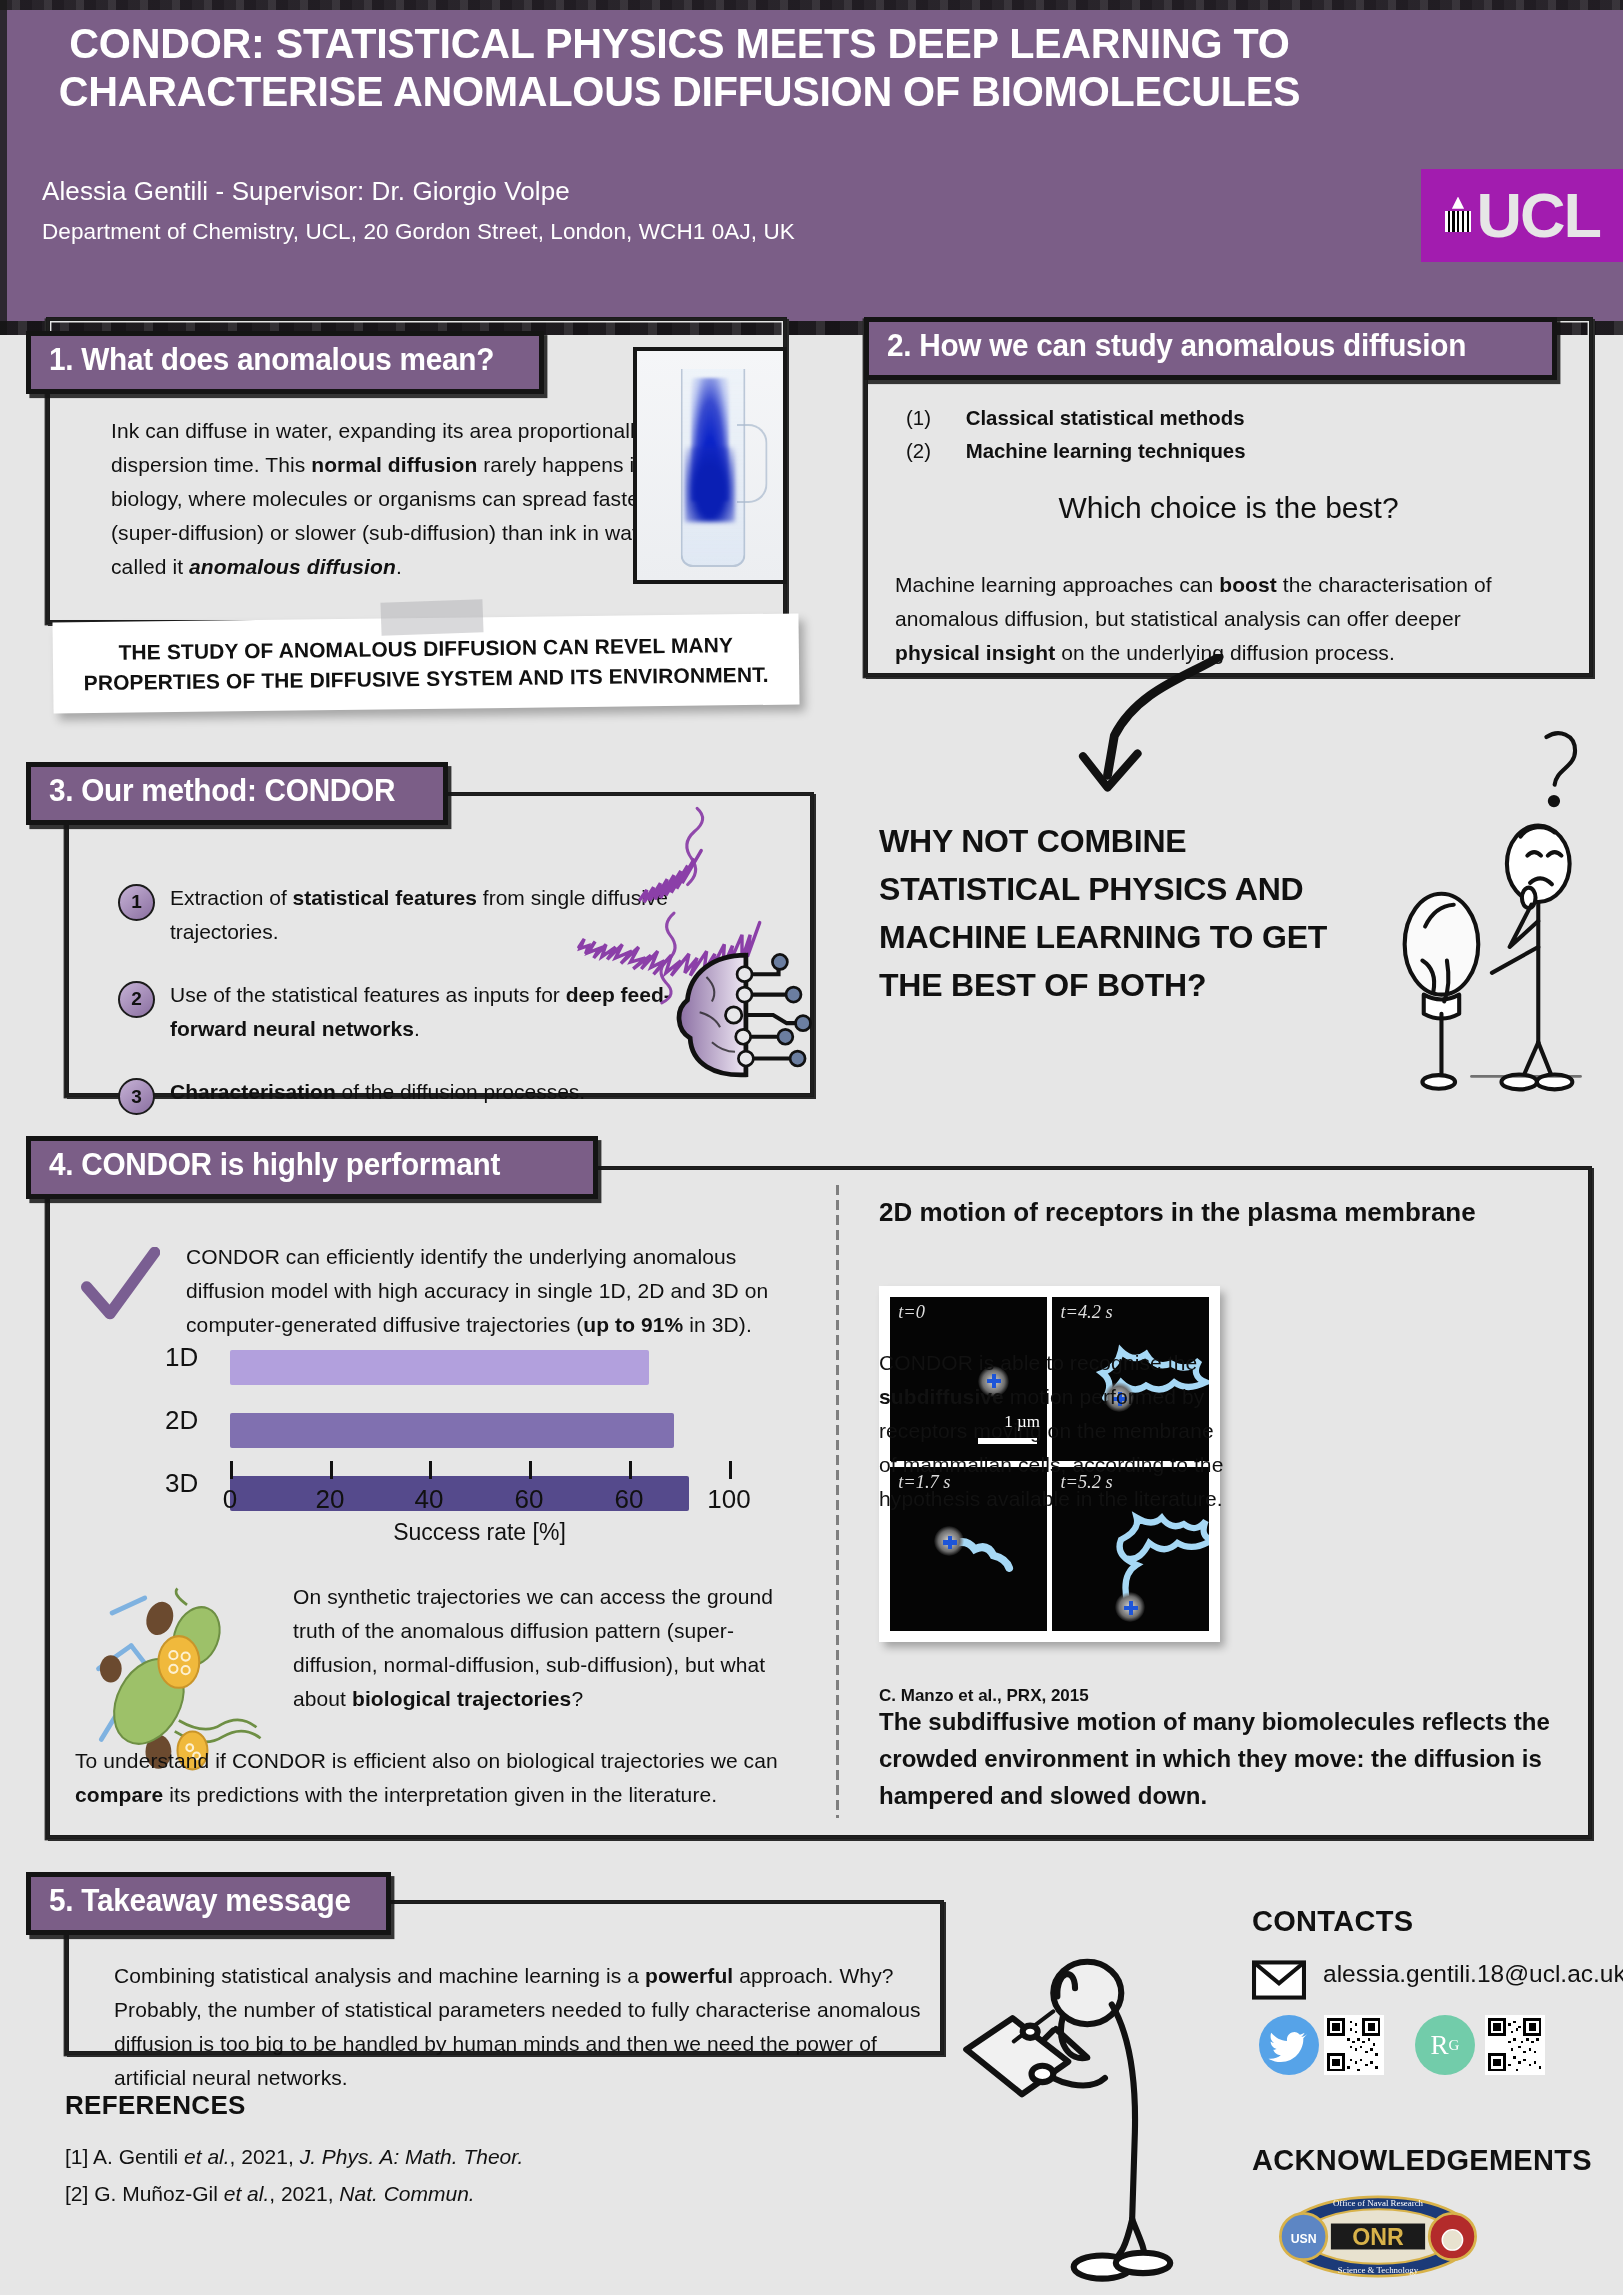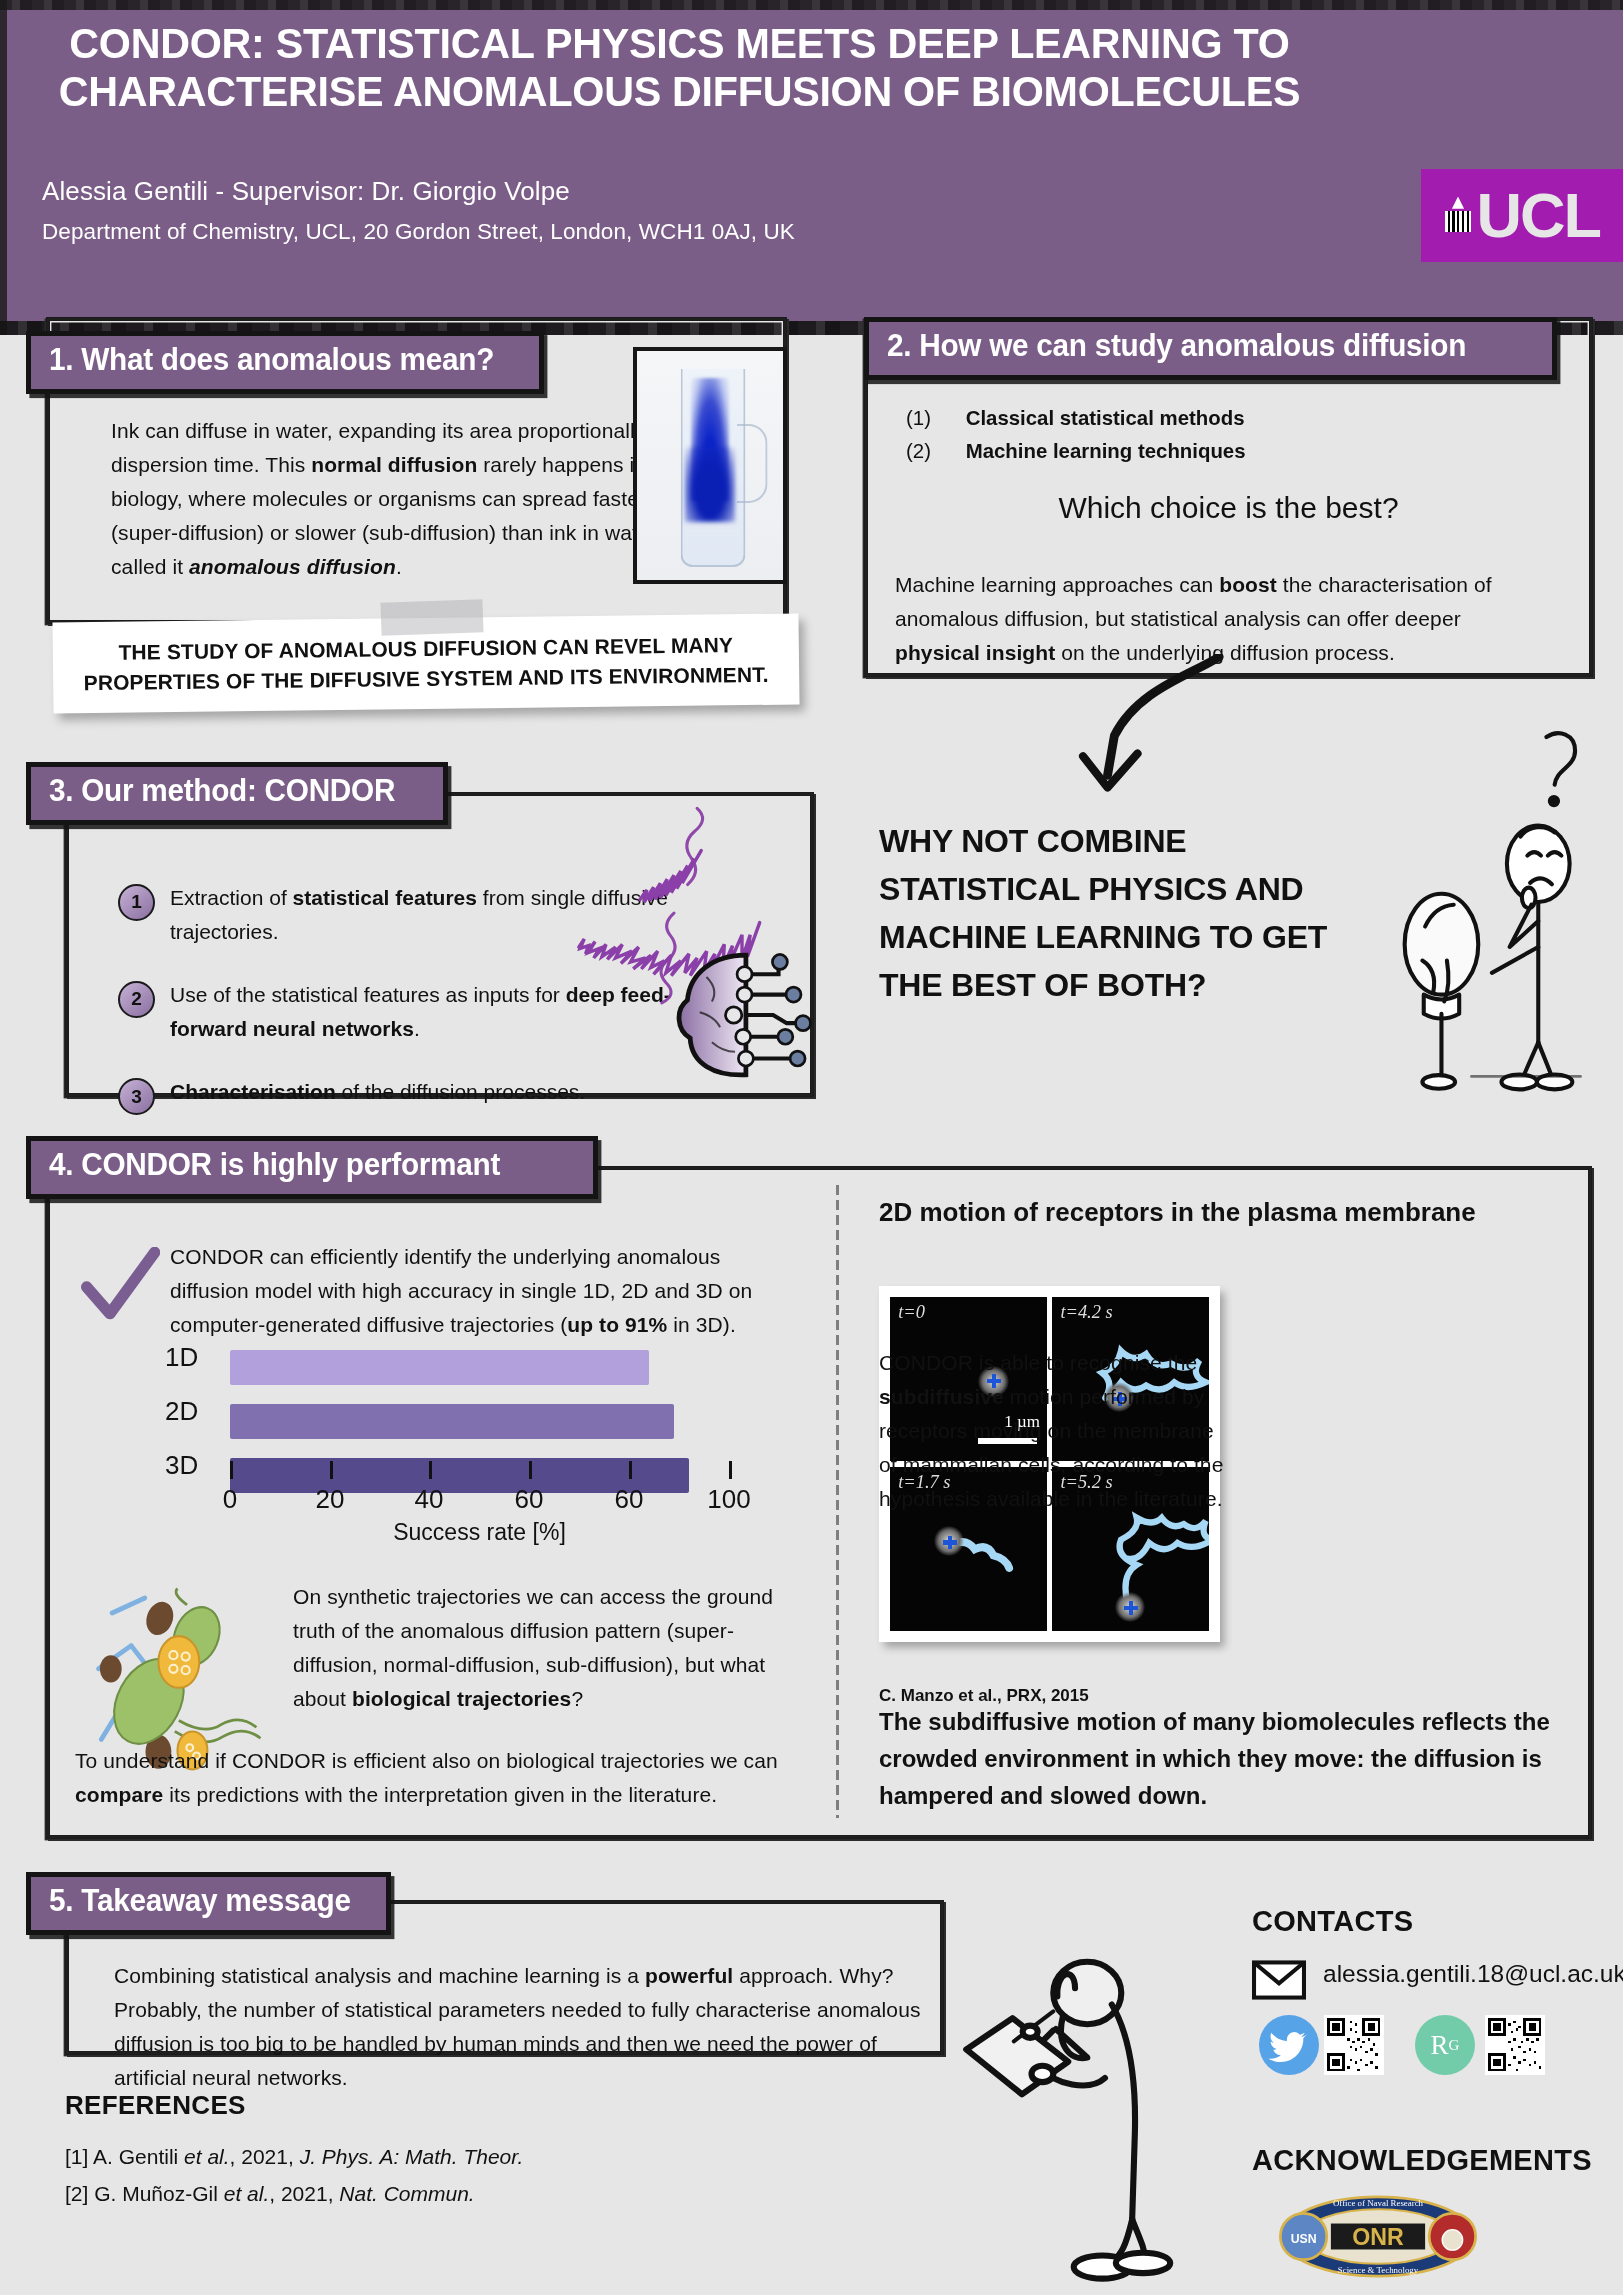--- a/index.html
+++ b/index.html
@@ -129,25 +129,25 @@
   #traj { position:absolute; left:572px; top:804px; width:204px; height:225px; z-index:4;}
   #brain { position:absolute; left:664px; top:947px; width:157px; height:136px; z-index:4;}
 
   
   #sec4 { left:46px; top:1166px; width:1546px; height:673px; }
   #sec4-ribbon { left:26px; top:1136px; width:572px; height:63px; }
   #sec4-divider { position:absolute; left:836px; top:1185px; width:2.7px; height:633px;
     background:repeating-linear-gradient(180deg,#2a2a2a 0 9.5px,transparent 9.5px 15px); opacity:.55; }
 
   #check { position:absolute; left:80px; top:1247px; width:80px; height:80px; }
-  #s4p1 { position:absolute; left:170px; top:1240px; width:633px; }
+  #s4p1 { position:absolute; left:186px; top:1240px; width:633px; }
 
   #chart { position:absolute; left:163px; top:1345px; width:565px; height:204px; }
   .bars { position:absolute; left:67px; top:0; width:499px; }
-  .bar-row { display:flex; align-items:center; height:44px; margin-bottom:10px; position:relative;text-align:right;}
+  .bar-row { display:flex; align-items:center; height:44px; margin-bottom:19px; position:relative;text-align:right;}
   .bar-lab { position:absolute; left:-65px; top:-2.7px; font-size:26px; }
   .bar { height:35px; border-radius:2px; }
   .axis { position:absolute; left:67px; top:116px; width:499px; height:1.4px; }
   .tick { position:absolute; top:0; width:2.7px; height:17.7px; background:#111; }
   .tlab { position:absolute; top:23px; font-size:26px; transform:translateX(-50%); }
   #xlabel { position:absolute; left:67px; top:174px; width:499px; text-align:center; font-size:23px; }
 
   #bugs { position:absolute; left:89px; top:1587px; width:211px; height:184px; }
   #s4p2 { position:absolute; left:293px; top:1580px; width:511px; }
   #s4p3 { position:absolute; left:75px; top:1744px; width:736px; }

